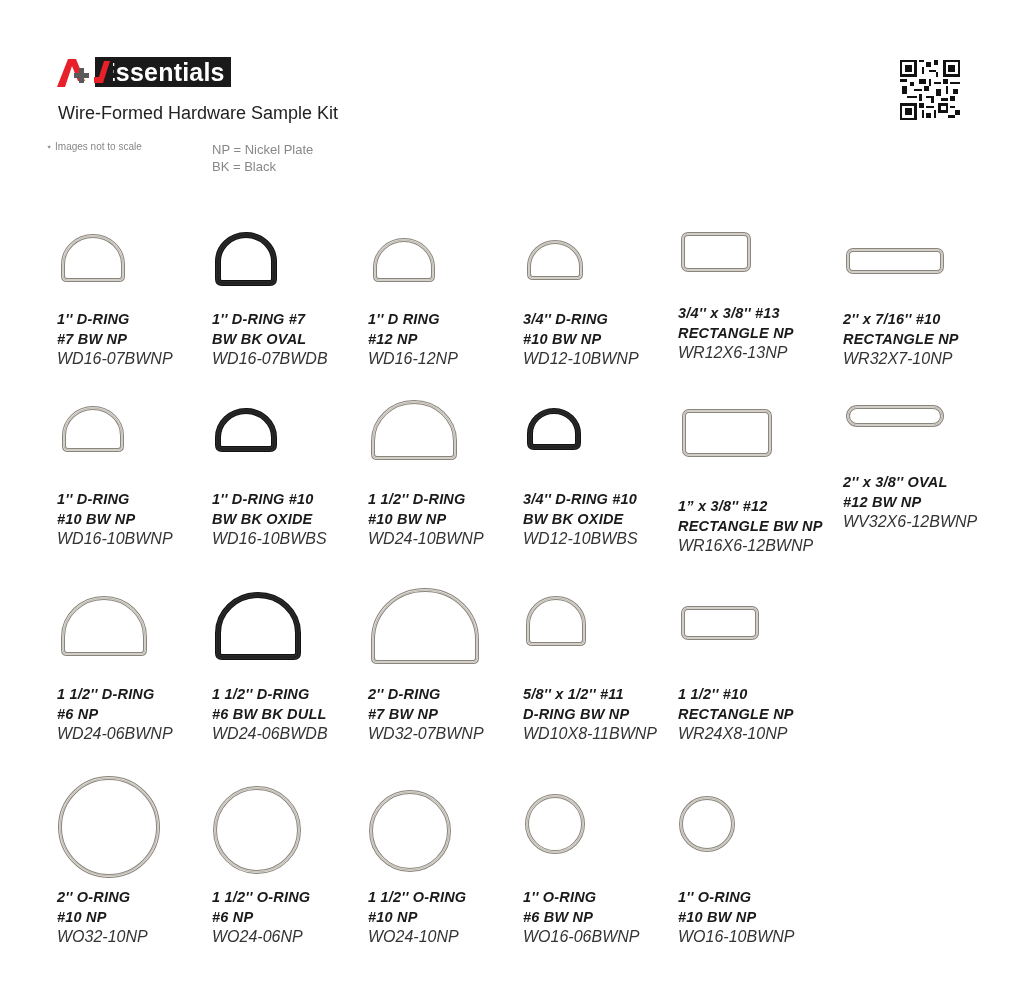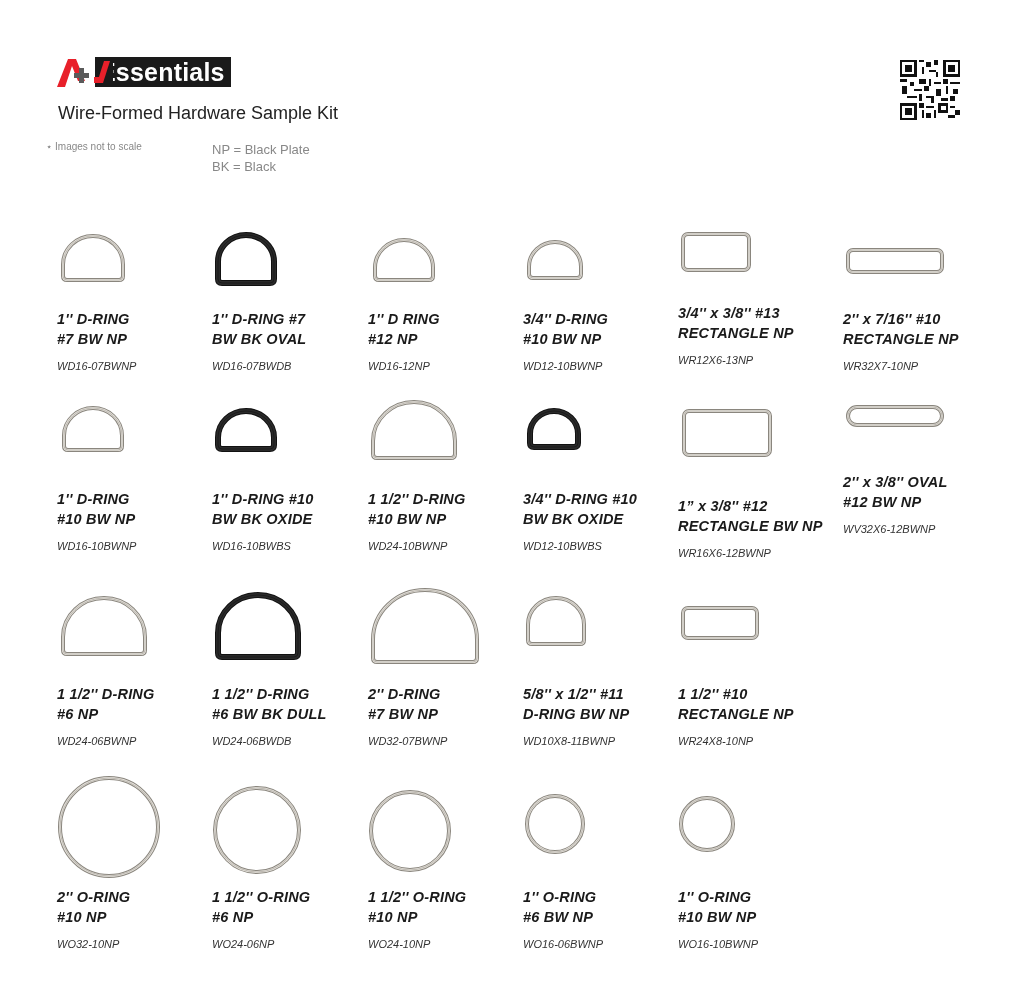--- a/index.html
+++ b/index.html
@@ -12,21 +12,21 @@
                padding: 0 6px 0 4px; font-weight: bold; font-size: 25px; letter-spacing: 0.2px; margin-left: -18px; }
   .subtitle { position: absolute; left: 58px; top: 103px; font-size: 18px; color: #222; }
   .note { position: absolute; left: 46px; top: 141px; font-size: 10px; color: #888; }
   .legend { position: absolute; left: 212px; top: 141px; font-size: 13px; color: #888; line-height: 17px; }
 
   .qr { position: absolute; left: 900px; top: 60px; width: 60px; height: 60px; }
 
   .item { position: absolute; width: 165px; font-style: italic; }
   .item .pic { height: 80px; position: relative; }
   .item .name { font-weight: bold; font-size: 14.5px; line-height: 19.5px; color: #1a1a1a; letter-spacing: 0.2px; }
-  .item .sku { font-size: 11px; line-height: 19px; color: #333; margin-top: 8px; }
+  .item .sku { font-size: 16px; line-height: 19px; color: #333; }
   svg { display: block; }
 </style>
 </head>
 <body>
 
 <div class="logo">
   <div class="logo-mark">
     <svg width="56" height="30" viewBox="0 0 56 30">
       <polygon points="0,30 11,2 19,2 28,24 21,24 15,9 8,30" fill="#e8202a"></polygon>
       <rect x="17" y="16" width="15" height="5" fill="#5a5a5a"></rect>
@@ -35,21 +35,21 @@
       <polygon points="40,26 46,26 53,4 47,4" fill="#e8202a"></polygon>
       <rect x="37" y="20" width="5" height="6" fill="#e8202a"></rect>
     </svg>
   </div>
   <div class="logo-word">Essentials</div>
 </div>
 
 <div class="subtitle">Wire-Formed Hardware Sample Kit</div>
 <div class="note">⋆ Images not to scale</div>
 <div class="legend">
-  <div>NP = Black Plate</div>
+  <div>NP = Nickel Plate</div>
   <div>BK = Black</div>
 </div>
 
 <div class="qr">
   <svg width="60" height="60" viewBox="0 0 25 25" shape-rendering="crispEdges">
     <rect width="25" height="25" fill="#fff"></rect>
     <g fill="#111">
       <rect x="0" y="0" width="7" height="7"></rect>
         <rect x="1" y="1" width="5" height="5" fill="#fff"></rect>
         <rect x="2" y="2" width="3" height="3"></rect>

